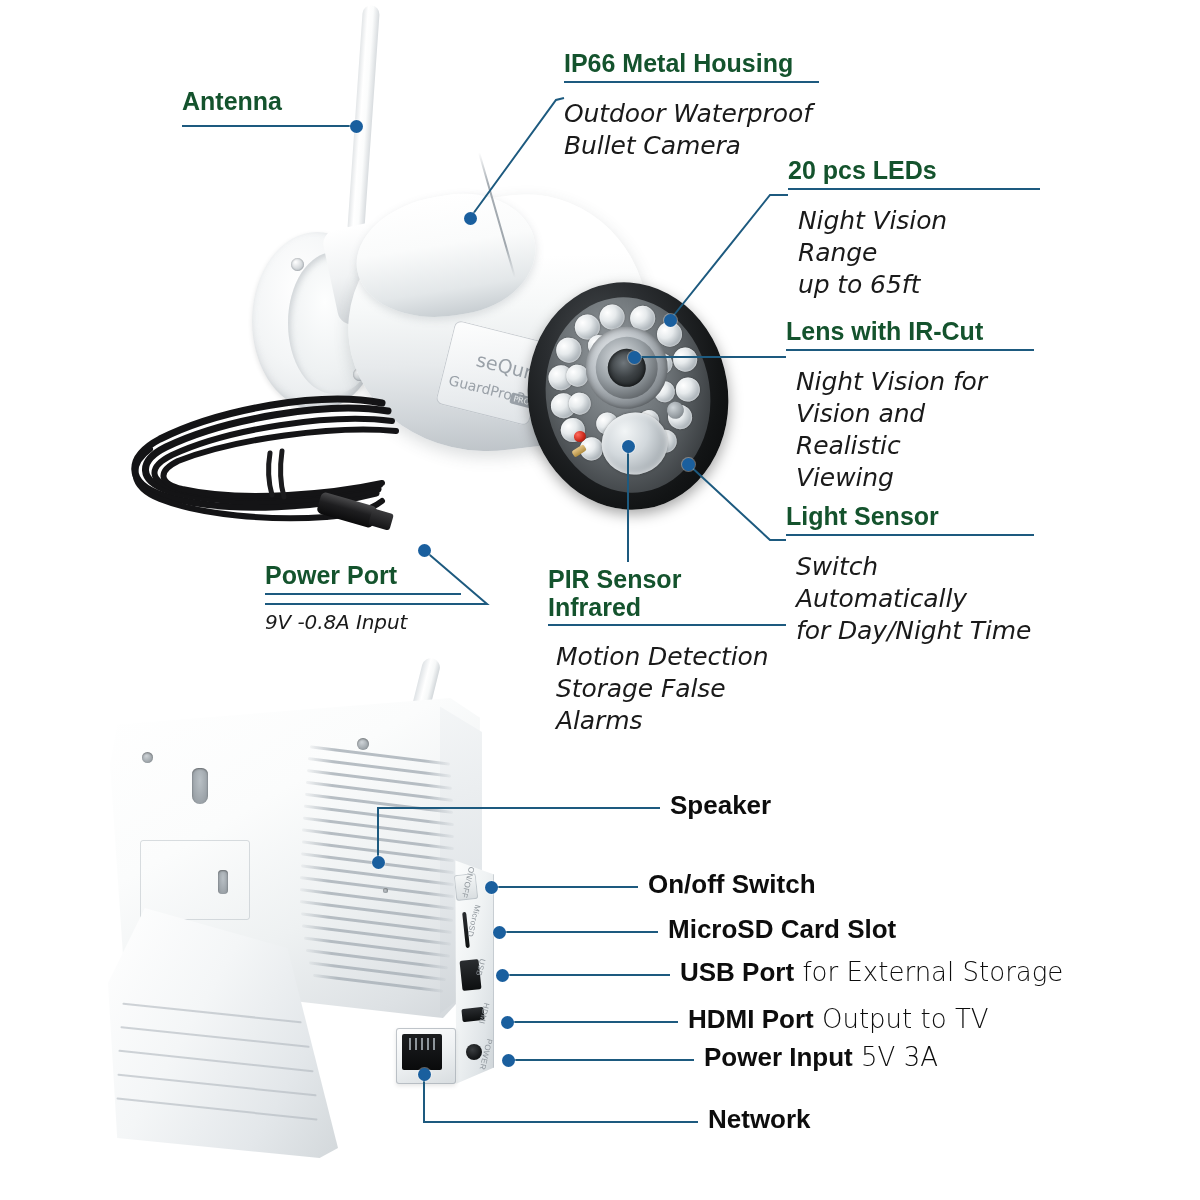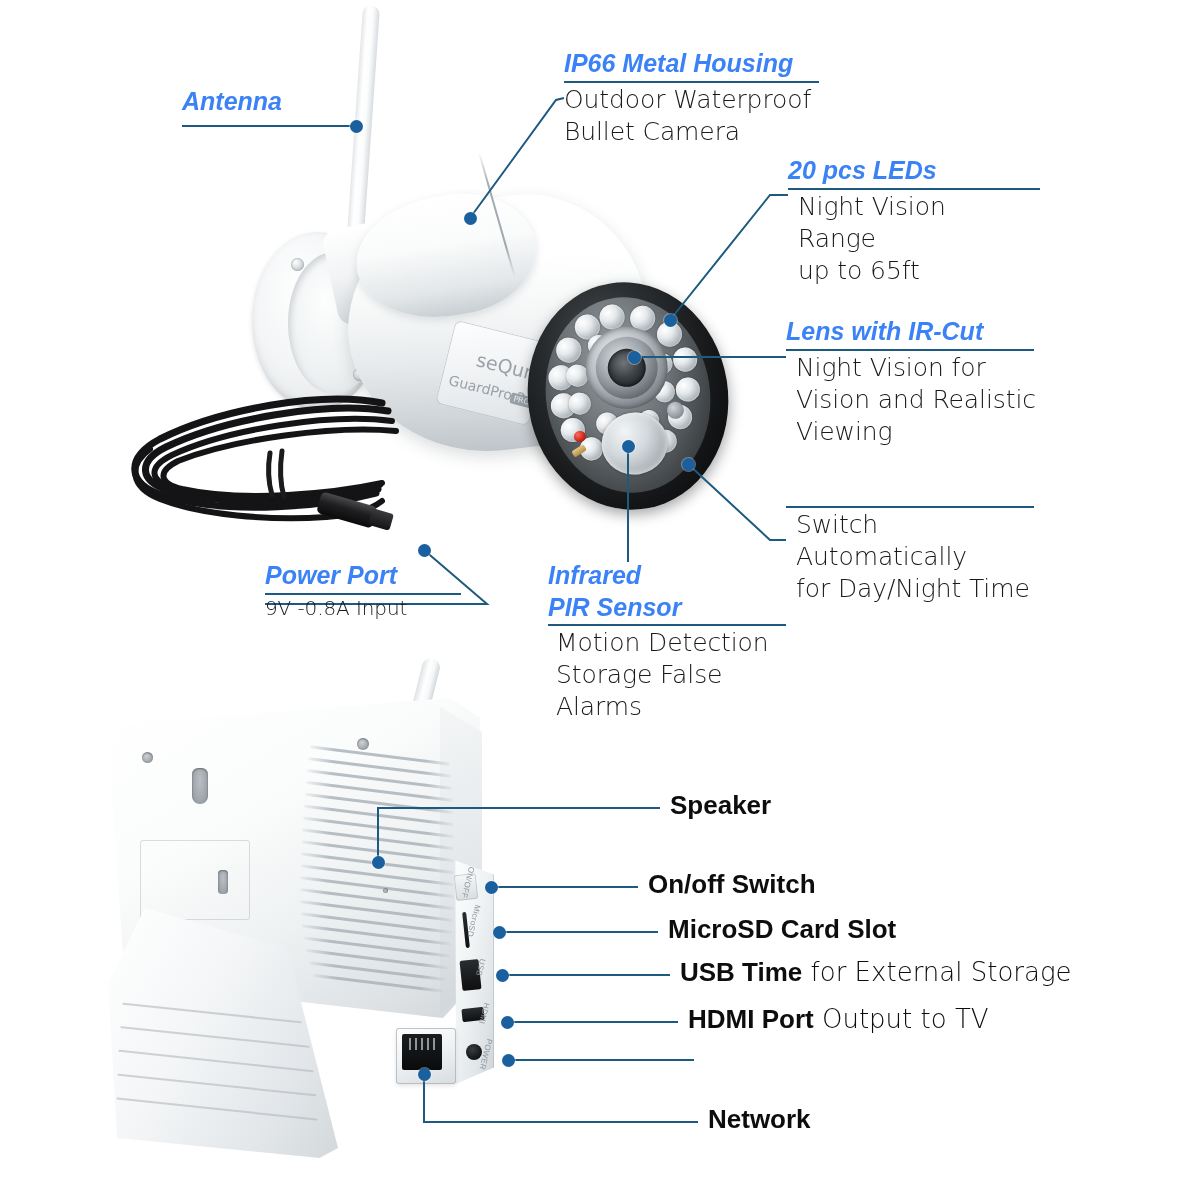--- a/index.html
+++ b/index.html
@@ -10,37 +10,37 @@
     color: #111111;
     position: relative;
     overflow: hidden;
   }
   #stage { position: absolute; inset: 0; }
 
   
   .callout { position: absolute; }
   .callout .head {
     font-weight: bold;
-    color: #3b82f6;
+    color: #14532d;
     white-space: nowrap;
     line-height: 1.1;
-    font-style: italic;
   }
   .callout .rule {
     height: 2px;
     background: #1d5a7f;
     margin-top: 3px;
   }
   .callout .body {
     font-family: "DejaVu Sans", sans-serif;
     font-weight: 300;
     color: #1a1a1a;
     line-height: 1.28;
-    margin-top: 1px;
+    margin-top: 15px;
     letter-spacing: -0.1px;
+    font-style: italic;
   }
 
   
   .inline-label {
     position: absolute;
     white-space: nowrap;
     color: #0d0d0d;
   }
   .inline-label b { font-weight: bold; }
   .inline-label span.reg {
@@ -420,38 +420,39 @@
     <div class="head" style="font-size:25px;">Lens with IR-Cut</div>
     <div class="rule" style="width:248px;"></div>
     <div class="body" style="font-size:25px; margin-left:10px;">
       <div>Night Vision for</div>
       <div>Vision and Realistic</div>
       <div>Viewing</div>
     </div>
   </div>
 
   <div class="callout" style="left:786px; top:503px; width:250px;">
+    <div class="head" style="font-size:25px;">Light Sensor</div>
     <div class="rule" style="width:248px;"></div>
     <div class="body" style="font-size:25px; margin-left:10px;">
       <div>Switch Automatically</div>
       <div>for Day/Night Time</div>
     </div>
   </div>
 
   <div class="callout" style="left:265px; top:562px; width:200px;">
     <div class="head" style="font-size:25px;">Power Port</div>
     <div class="rule" style="width:196px;"></div>
     <div class="body" style="font-size:20px;">
       <div>9V -0.8A Input</div>
     </div>
   </div>
 
   <div class="callout" style="left:548px; top:562px; width:260px;">
+    <div class="head" style="font-size:25px; margin-top:4px;">PIR Sensor</div>
     <div class="head" style="font-size:25px;">Infrared</div>
-    <div class="head" style="font-size:25px; margin-top:4px;">PIR Sensor</div>
     <div class="rule" style="width:238px;"></div>
     <div class="body" style="font-size:25px; margin-left:8px;">
       <div>Motion Detection</div>
       <div>Storage False Alarms</div>
     </div>
   </div>
 
   <div id="monitor">
 
     <div class="mon-antenna" style="left:395px; top:-5px; width:18px; height:120px; transform:rotate(14deg); transform-origin:bottom center;"></div>
@@ -554,22 +555,25 @@
   <div class="inline-label" style="left:670px; top:790px; font-size:26px;">
     <b>Speaker</b>
   </div>
   <div class="inline-label" style="left:648px; top:869px; font-size:26px;">
     <b>On/off Switch</b>
   </div>
   <div class="inline-label" style="left:668px; top:914px; font-size:26px;text-align:right;">
     <b>MicroSD Card Slot</b>
   </div>
   <div class="inline-label" style="left:680px; top:957px; font-size:26px;">
-    <b>USB Time</b><span class="reg"> for External Storage</span>
+    <b>USB Port</b><span class="reg"> for External Storage</span>
   </div>
   <div class="inline-label" style="left:688px; top:1004px; font-size:26px;">
     <b>HDMI Port</b><span class="reg"> Output to TV</span>
   </div>
+  <div class="inline-label" style="left:704px; top:1042px; font-size:26px;">
+    <b>Power Input</b><span class="reg"> 5V 3A</span>
+  </div>
   <div class="inline-label" style="left:708px; top:1104px; font-size:26px;">
     <b>Network</b>
   </div>
 
 </div>
 
 </body></html>

